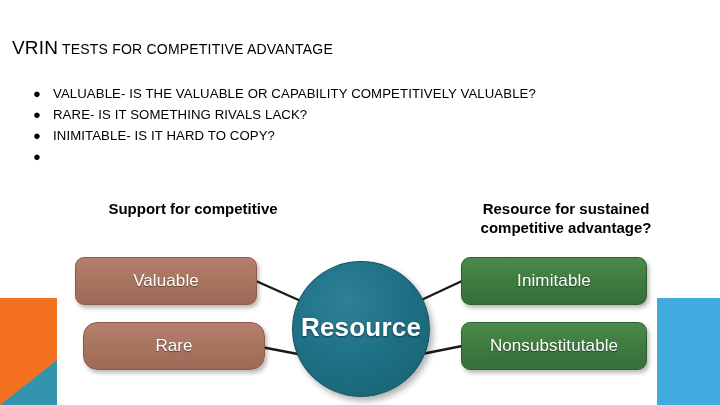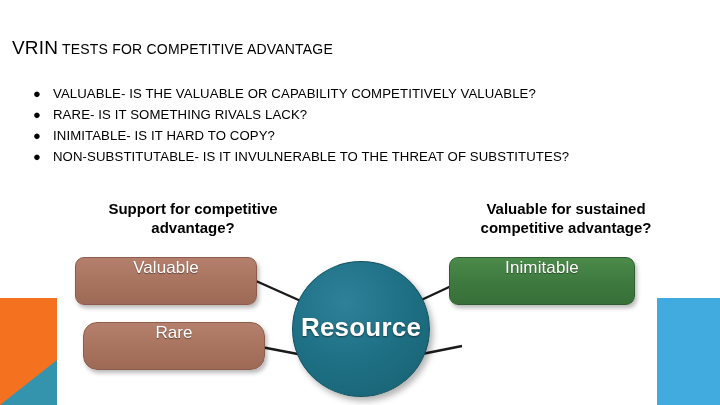--- a/index.html
+++ b/index.html
@@ -87,41 +87,41 @@
   #lines {
     position: absolute;
     left: 0; top: 0;
     width: 720px; height: 220px;
   }
 
   
   .node {
     position: absolute;
     display: flex;
-    align-items: flex-start;
+    align-items: center;
     justify-content: center;
     border-radius: 9px;
     color: #ffffff;
     font-size: 17px;
     letter-spacing: 0.1px;
     text-shadow: 0 1px 1px rgba(0,0,0,0.45);
     box-shadow: 2px 3px 4px rgba(0,0,0,0.28);
   }
   .node-rose {
     background: linear-gradient(180deg, #b4806d 0%, #a9745f 50%, #9d6a57 100%);
     border: 1px solid #8d5c4a;
   }
   .node-green {
     background: linear-gradient(180deg, #4b8a4b 0%, #3e7a3f 52%, #376f38 100%);
     border: 1px solid #2f5f30;
   }
 
   #node-valuable        { left: 75px;  top: 72px;  width: 180px; height: 46px; }
   #node-rare            { left: 83px;  top: 137px; width: 180px; height: 46px; border-radius: 14px; }
-  #node-inimitable      { left: 449px; top: 72px;  width: 184px; height: 46px; }
+  #node-inimitable      { left: 461px; top: 72px;  width: 184px; height: 46px; }
   #node-nonsubstitutable{ left: 461px; top: 137px; width: 184px; height: 46px; }
 
   
   #node-resource {
     position: absolute;
     left: 292px;
     top: 76px;
     width: 136px;
     height: 134px;
     border-radius: 50%;
@@ -175,33 +175,31 @@
     <div class="bullet-row">
       <span class="bullet-dot">●</span>
       <span class="bullet-text">RARE- IS IT SOMETHING RIVALS LACK?</span>
     </div>
     <div class="bullet-row">
       <span class="bullet-dot">●</span>
       <span class="bullet-text">INIMITABLE- IS IT HARD TO COPY?</span>
     </div>
     <div class="bullet-row">
       <span class="bullet-dot">●</span>
-      <span class="bullet-text">NON-SUBSTITUTABLE- IS IT INVULNERABLE TO THE THREAT OF SUBSTITUTES?</span>
     </div>
   </div>
 
   <div id="diagram">
 
     <div class="caption" id="caption-left">
       <div>Support for competitive</div>
-      <div>advantage?</div>
     </div>
 
     <div class="caption" id="caption-right">
-      <div>Valuable for sustained</div>
+      <div>Resource for sustained</div>
       <div>competitive advantage?</div>
     </div>
 
     <svg id="lines" viewBox="0 0 720 220" preserveAspectRatio="none">
       <line x1="256" y1="96" x2="303" y2="117" stroke="#1a1a1a" stroke-width="2.4"></line>
       <line x1="256" y1="161" x2="303" y2="170" stroke="#1a1a1a" stroke-width="2.4"></line>
       <line x1="417" y1="117" x2="462" y2="96" stroke="#1a1a1a" stroke-width="2.4"></line>
       <line x1="417" y1="170" x2="462" y2="161" stroke="#1a1a1a" stroke-width="2.4"></line>
     </svg>
 
@@ -212,20 +210,23 @@
       <span>Rare</span>
     </div>
 
     <div id="node-resource">
       <span class="label">Resource</span>
     </div>
 
     <div class="node node-green" id="node-inimitable">
       <span>Inimitable</span>
     </div>
+    <div class="node node-green" id="node-nonsubstitutable">
+      <span>Nonsubstitutable</span>
+    </div>
 
   </div>
 
   <svg id="deco-left" viewBox="0 0 57 107" preserveAspectRatio="none">
     <rect x="0" y="0" width="57" height="107" fill="#f4711f"></rect>
     <polygon points="0,107 57,107 57,62" fill="#3494ad"></polygon>
   </svg>
 
   <svg id="deco-right" viewBox="0 0 63 107" preserveAspectRatio="none">
     <rect x="0" y="0" width="63" height="107" fill="#41aade"></rect>

